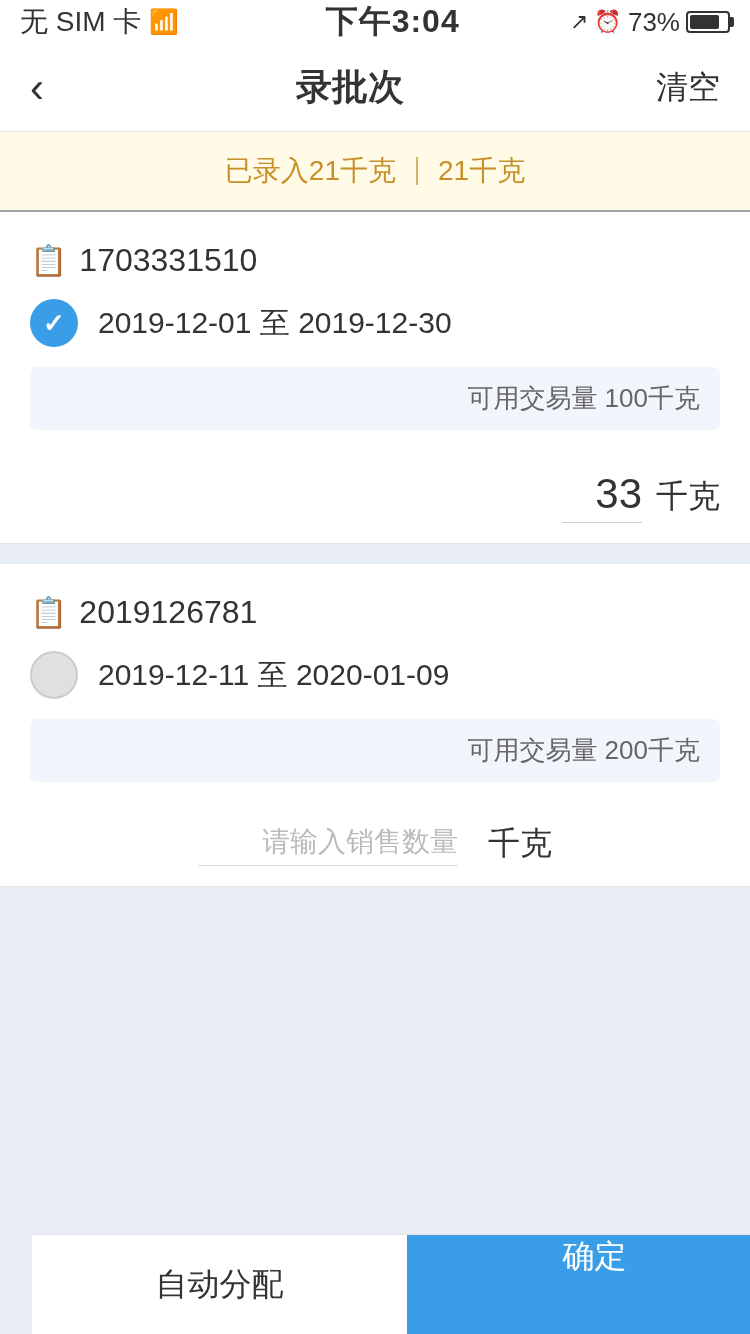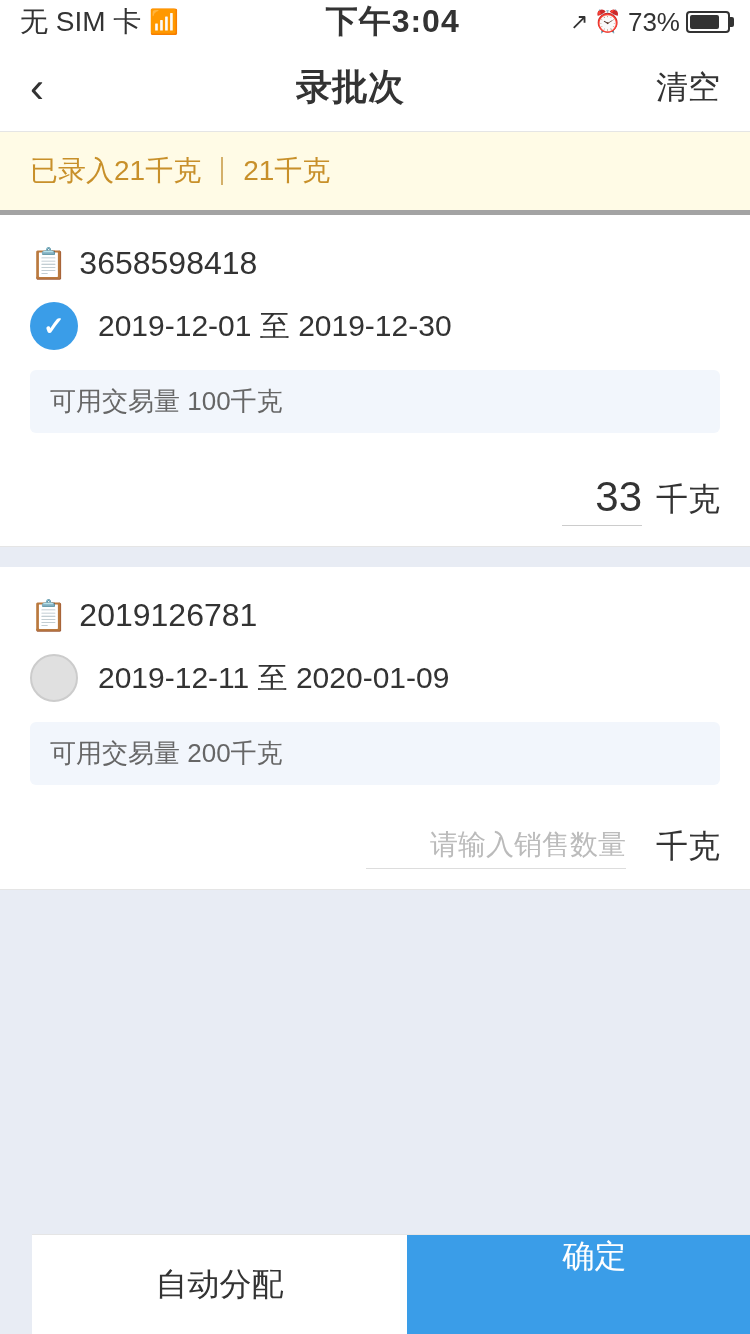--- a/index.html
+++ b/index.html
@@ -100,21 +100,22 @@
       color: #333;
     }
 
     
     .summary-bar {
       background: #fffbe6;
       padding: 20px 30px;
       display: flex;
       align-items: center;
       gap: 20px;
-      border-bottom: 5px solid #a3a3a3;
+      border-bottom: 2px solid #a3a3a3;
+      justify-content: center;
     }
     .summary-label {
       font-size: 28px;
       color: #c8902a;
     }
     .summary-divider {
       width: 2px;
       height: 28px;
       background: #d4b06a;
     }
@@ -174,20 +175,21 @@
       font-size: 30px;
       color: #333;
     }
     .available-qty-box {
       margin: 10px 30px 20px 30px;
       background: #f2f6fc;
       border-radius: 6px;
       padding: 14px 20px;
       font-size: 26px;
       color: #666;
+      text-align: right;
     }
 
     
     .qty-input-row {
       display: flex;
       align-items: center;
       justify-content: flex-end;
       padding: 20px 30px;
       gap: 14px;
       border-bottom: 1px solid #e5e5e5;
@@ -211,21 +213,21 @@
     
     .section-divider {
       height: 20px;
       background: #e8ecf4;
     }
 
     
     .qty-placeholder-row {
       display: flex;
       align-items: center;
-      justify-content: flex-end;
+      justify-content: center;
       padding: 20px 30px;
       gap: 30px;
       border-bottom: 1px solid #e5e5e5;
       background: #fff;
     }
     .qty-placeholder-text {
       font-size: 28px;
       color: #bbb;
       border-bottom: 1px solid #ddd;
       padding-bottom: 4px;
@@ -298,21 +300,21 @@
 
 <div class="summary-bar">
   <span class="summary-label">已录入21千克</span>
   <div class="summary-divider"></div>
   <span class="summary-value">21千克</span>
 </div>
 
 <div class="batch-item">
   <div class="batch-item-header">
     <span class="batch-icon">📋</span>
-    <span class="batch-id">3658598418</span>
+    <span class="batch-id">1703331510</span>
   </div>
   <div class="batch-date-row">
     <div class="radio-btn selected">
       <span class="radio-check">✓</span>
     </div>
     <span class="batch-dates">2019-12-01 至 2019-12-30</span>
   </div>
   <div class="available-qty-box">可用交易量 100千克</div>
   <div class="qty-input-row">
     <span class="qty-value qty-underline">33</span>

